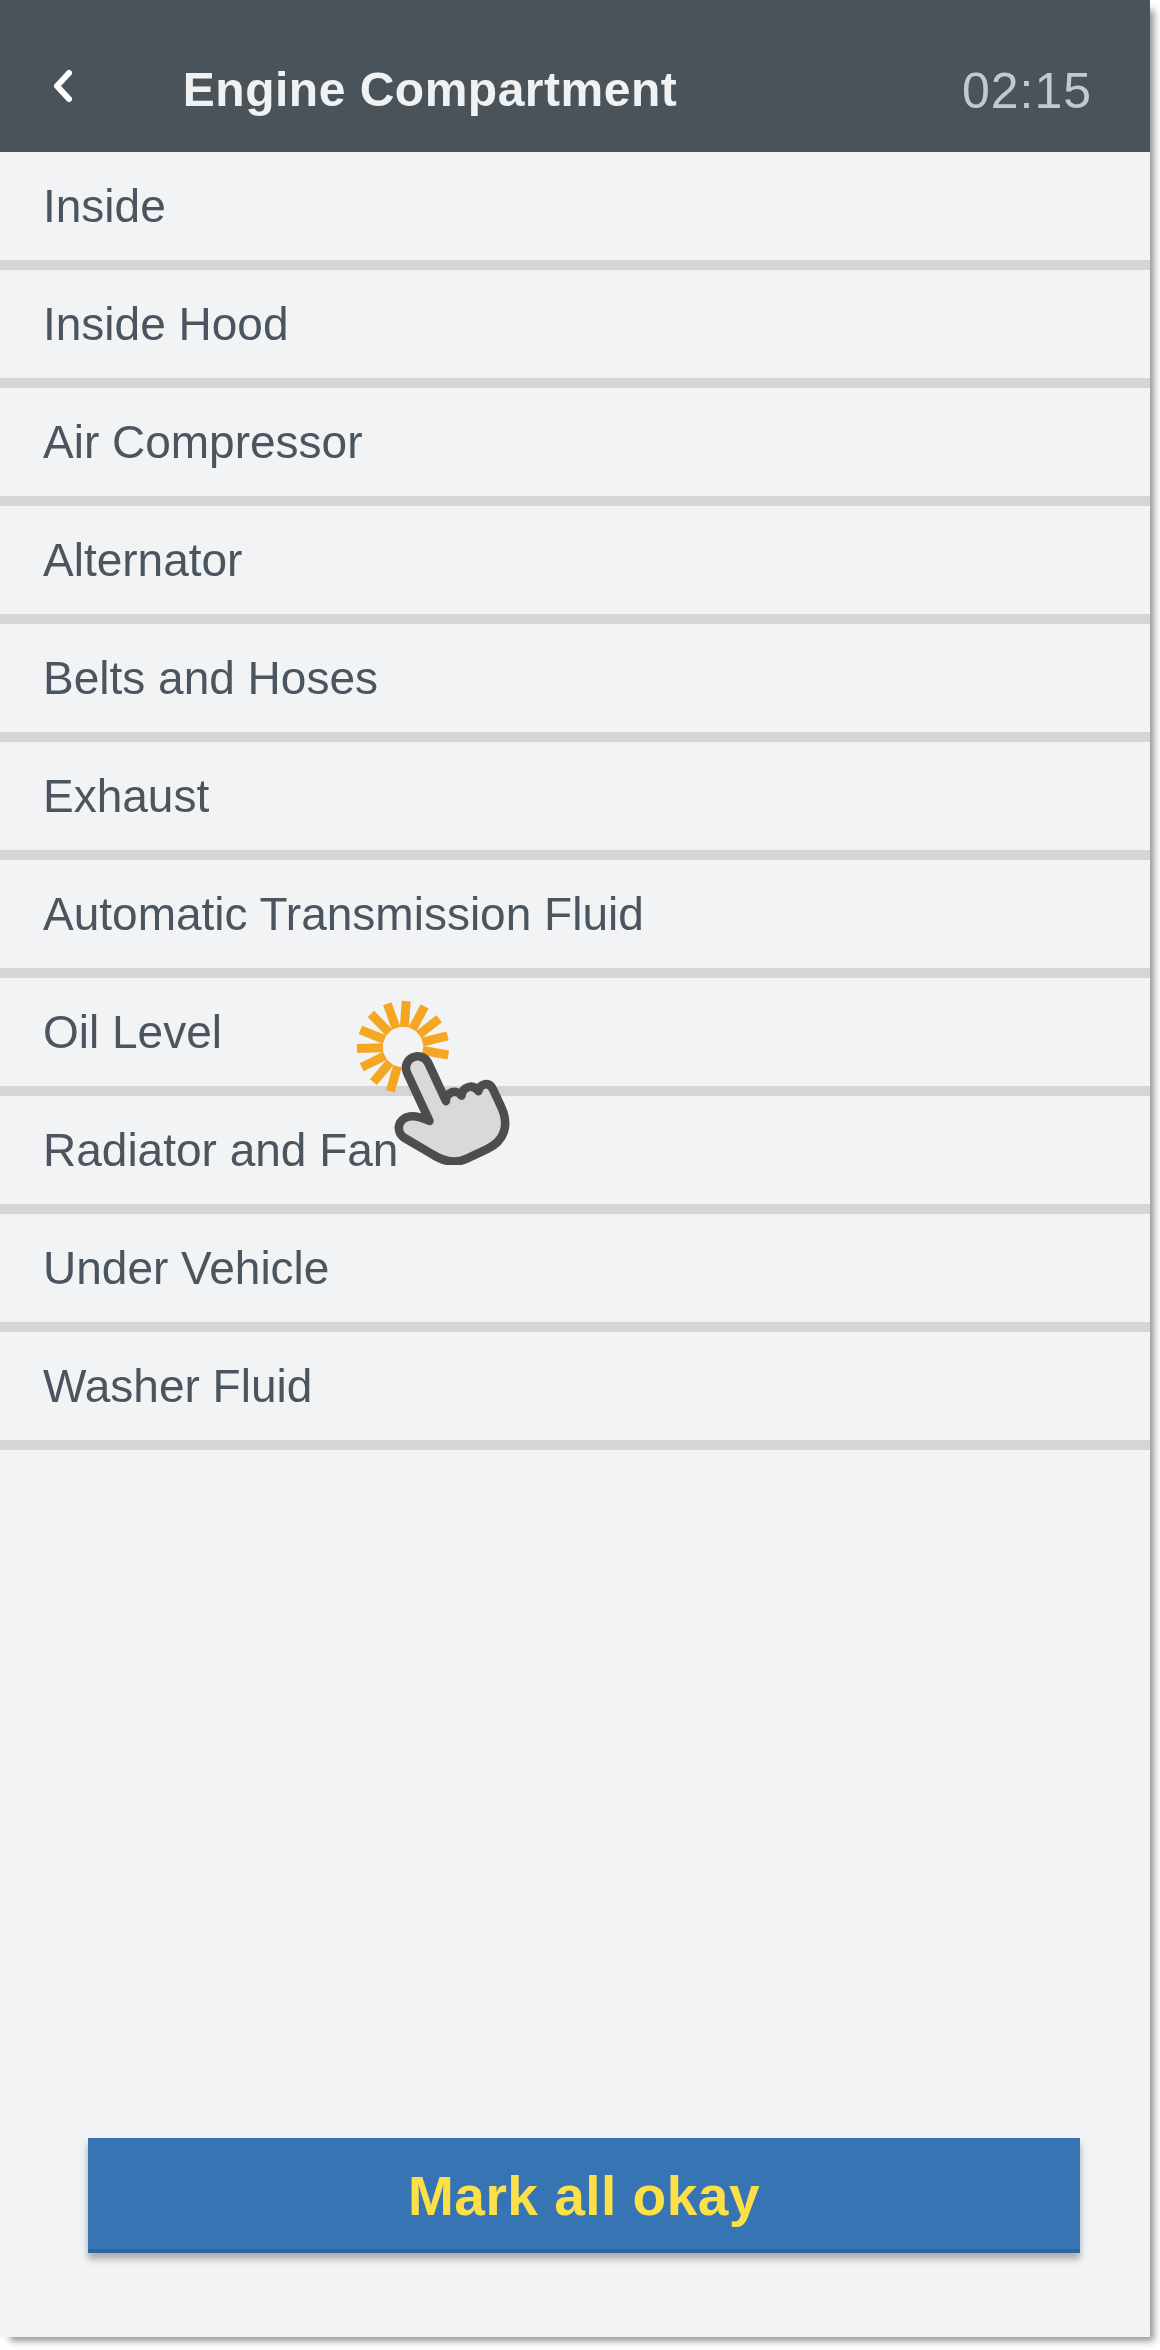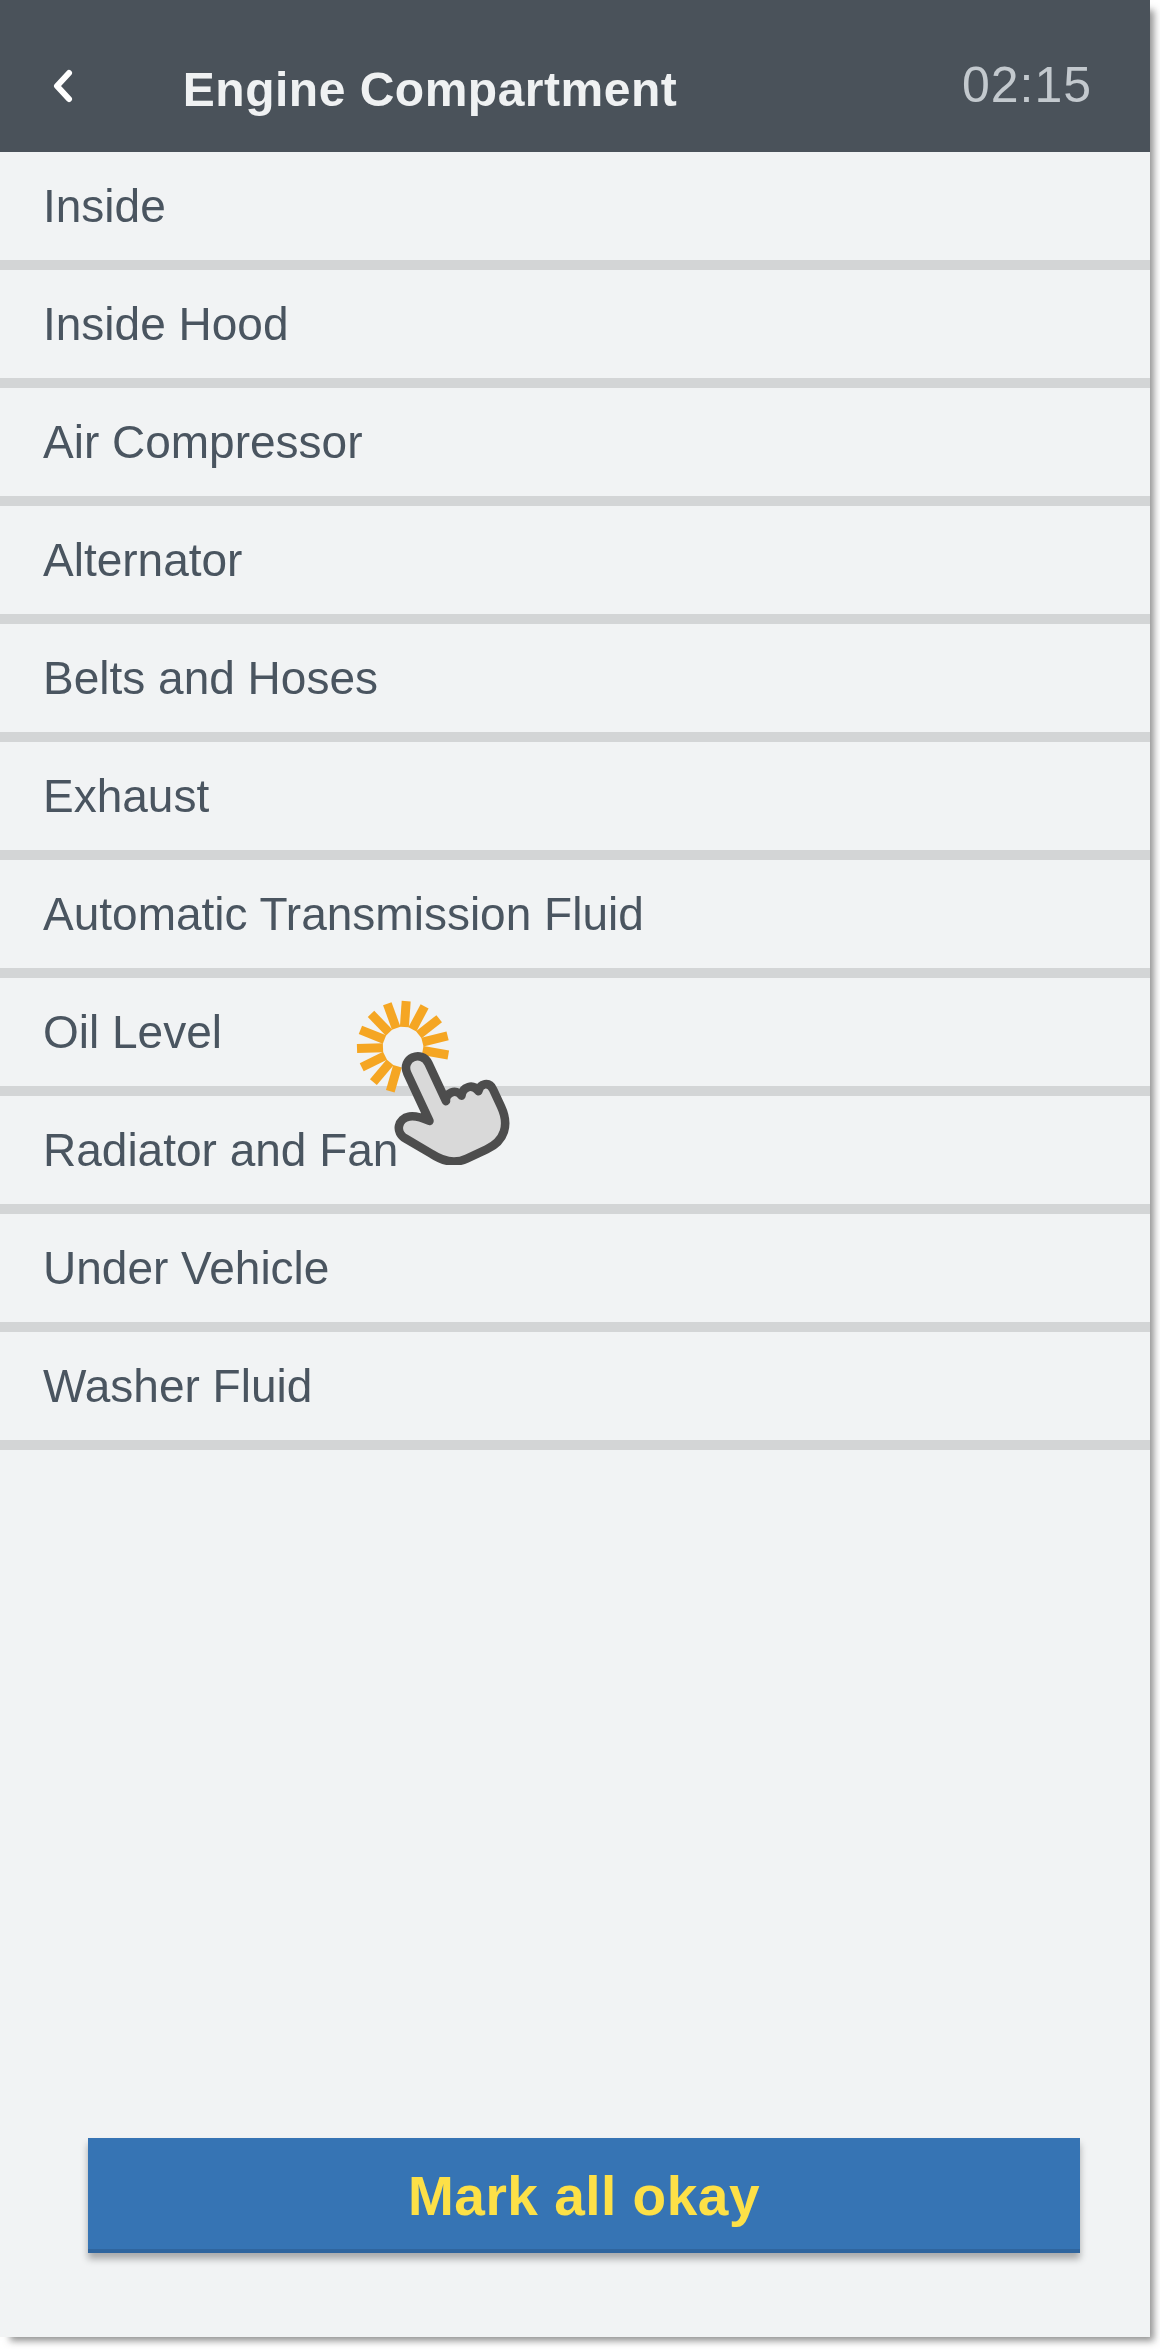--- a/index.html
+++ b/index.html
@@ -52,21 +52,21 @@
     transform: translateX(-50%);
     white-space: nowrap;
     color: #eff1f2;
     font-size: 48px;
     font-weight: 600;
     letter-spacing: 0.5px;
   }
   .timer {
     position: absolute;
     right: 58px;
-    top: 56px;
+    top: 62px;
     color: #c3c9ce;
     font-size: 50px;
     font-weight: 400;
     letter-spacing: 1px;
   }
   
   .list { width: 100%; }
   .row {
     height: 108px;
     border-bottom: 10px solid #d3d5d6;

